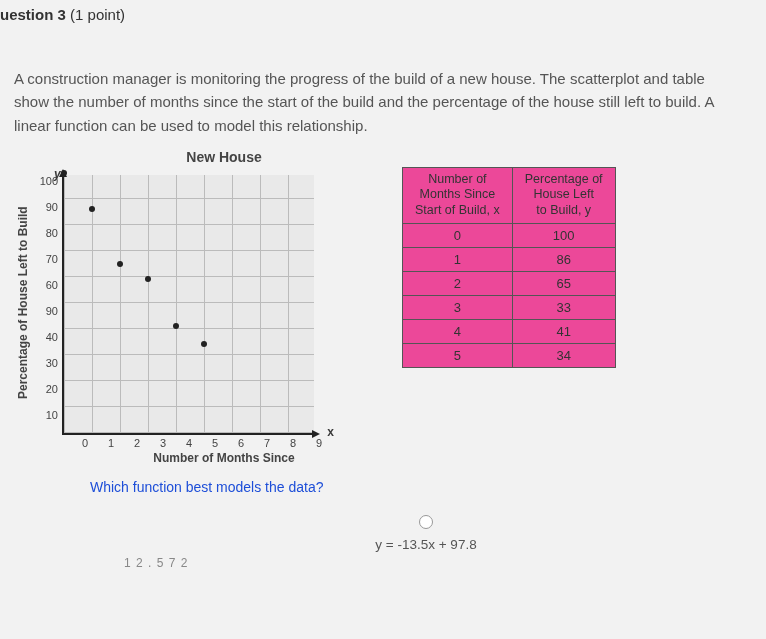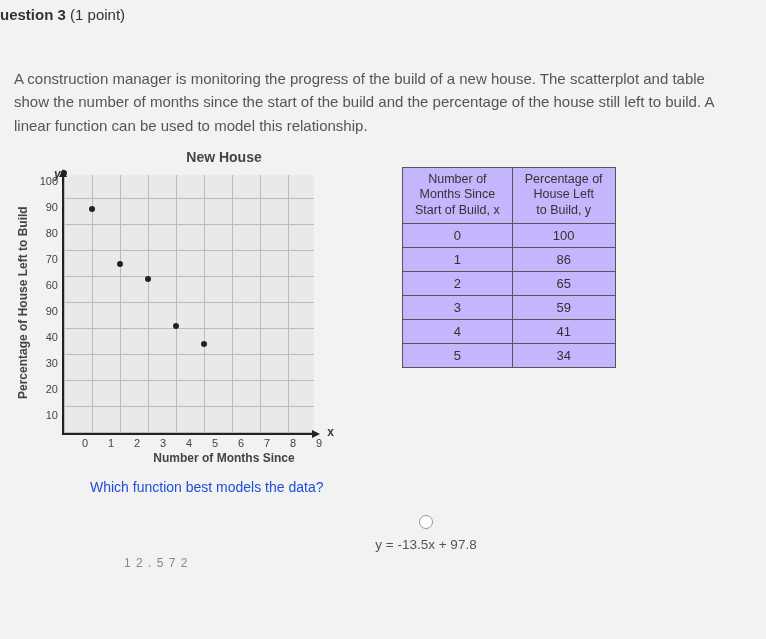--- a/index.html
+++ b/index.html
@@ -141,21 +141,21 @@
     font-weight: bold;
     color: #444;
     padding-left: 60px;
   }
   
   .data-table {
     border-collapse: collapse;
     font-size: 13px;
     color: #333;
     margin-top: 20px;
-    background: #c4b5fd;
+    background: #ec4899;
   }
   .data-table th, .data-table td {
     border: 1px solid #555;
     padding: 4px 12px;
     text-align: center;
     font-weight: normal;
   }
   .data-table th {
     font-size: 12.5px;
     line-height: 1.25;
@@ -271,21 +271,21 @@
         <tr>
           <td>1</td>
           <td>86</td>
         </tr>
         <tr>
           <td>2</td>
           <td>65</td>
         </tr>
         <tr>
           <td>3</td>
-          <td>59</td>
+          <td>33</td>
         </tr>
         <tr>
           <td>4</td>
           <td>41</td>
         </tr>
         <tr>
           <td>5</td>
           <td>34</td>
         </tr>
       </tbody>

